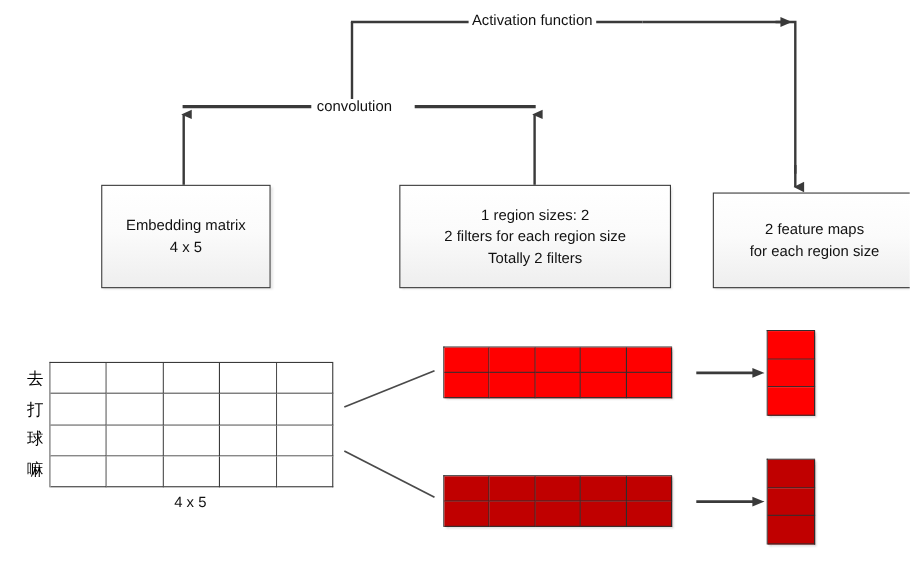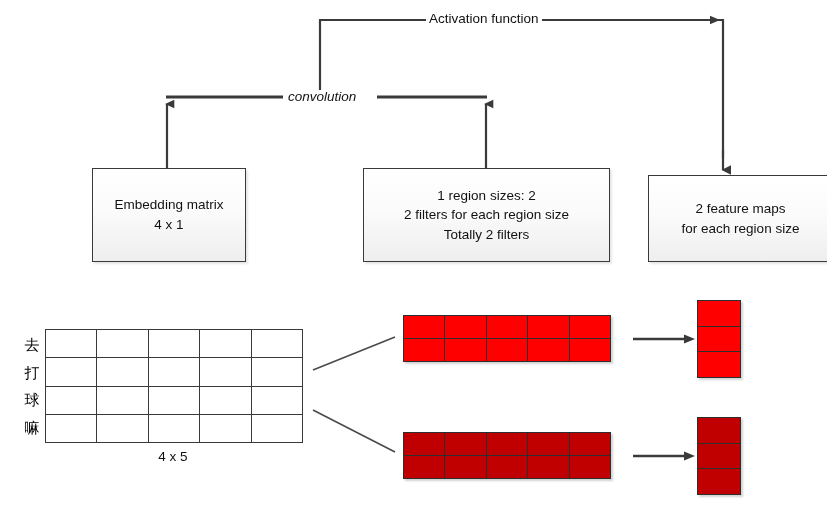--- a/index.html
+++ b/index.html
@@ -113,25 +113,25 @@
     </g>
 
     <g>
       <path d="M633,339 L686,339" stroke="#3a3a3a" stroke-width="2.4" fill="none" marker-end="url(#ahRightSm)"></path>
       <path d="M633,456 L686,456" stroke="#3a3a3a" stroke-width="2.4" fill="none" marker-end="url(#ahRightSm)"></path>
     </g>
   </svg>
 
   <div class="edgelabel" style="left:426px;top:12px;">Activation function</div>
 
-  <div class="edgelabel" style="left:285px;top:90px;font-style:italic;">convolution</div>
+  <div class="edgelabel" style="left:285px;top:90px;">convolution</div>
 
   <div class="nodebox" style="left:92px;top:168px;width:154px;height:94px;">
     <span class="txt">Embedding matrix
-4 x 1</span>
+4 x 5</span>
   </div>
 
   <div class="nodebox" style="left:363px;top:168px;width:247px;height:94px;">
     <span class="txt">1 region sizes: 2
 2 filters for each region size
 Totally 2 filters</span>
   </div>
 
   <div class="nodebox" style="left:648px;top:175px;width:185px;height:87px;">
     <span class="txt">2 feature maps

